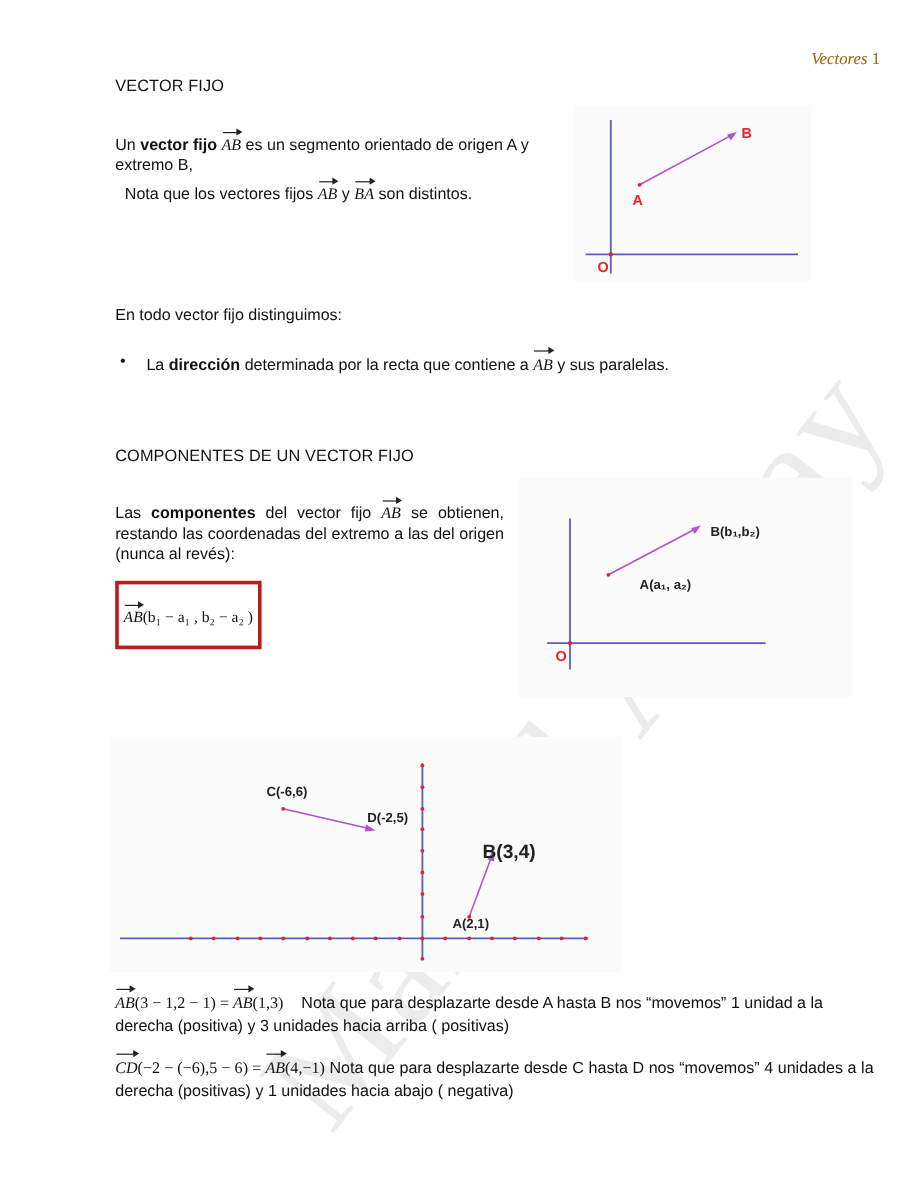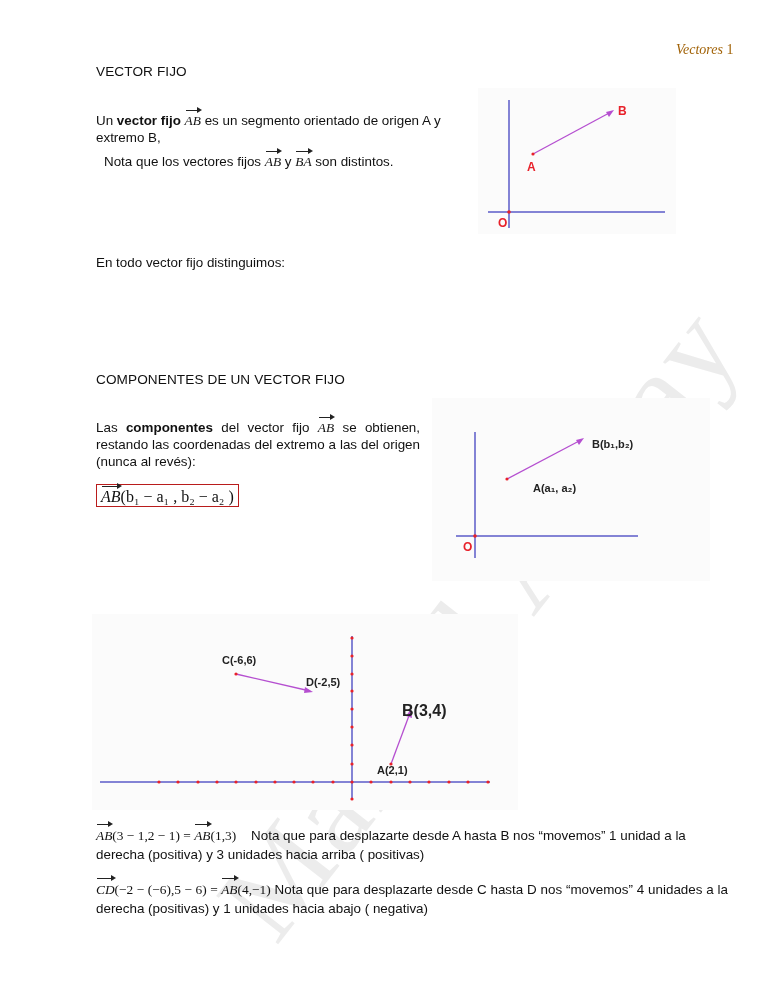--- a/index.html
+++ b/index.html
@@ -12,21 +12,21 @@
   .para { line-height:17px; }
   .just { text-align:justify; }
   .vec { font-family:"Liberation Serif", serif; font-style:italic; position:relative; display:inline-block; padding-top:3px; }
   .vec::before { content:""; position:absolute; left:1px; right:1px; top:1px; border-top:1px solid #222; }
   .vec::after { content:""; position:absolute; right:-1px; top:-2px; border-left:5px solid #222; border-top:3px solid transparent; border-bottom:3px solid transparent; }
   .abs-bars { border-left:1px solid #222; border-right:1px solid #222; padding:0 2px; }
   .math { font-family:"Liberation Serif", serif; }
   .bullets { margin:0; padding:0; list-style:none; }
   .bullets li { position:relative; padding-left:26px; }
   .bullets li::before { content:"•"; position:absolute; left:4px; top:0; }
-  .formula-box { border:1px solid #b91c1c; padding:0 4px; font-family:"Liberation Serif", serif; font-size:16px; }
+  .formula-box { border:3px solid #b91c1c; padding:16px 4px; font-family:"Liberation Serif", serif; font-size:13px; }
   .underline { text-decoration:underline; }
   .fig { background:#fbfbfb; }
   .watermark { font-family:"Liberation Serif", serif; color:#ececec; font-size:120px; position:absolute;
                transform-origin:left top; transform:rotate(-52deg); white-space:nowrap; letter-spacing:4px; pointer-events:none; }
 </style>
 </head>
 <body>
 
 <div class="watermark" style="left:190px; top:880px;">Manuel Astray</div>
 
@@ -55,20 +55,23 @@
     <circle cx="31" cy="124" r="1.8" fill="#e8212a"></circle>
   </svg>
   <span class="abs" style="left:140px; top:16px; color:#e8212a; font-weight:bold; font-size:12px;">B</span>
   <span class="abs" style="left:49px; top:72px; color:#e8212a; font-weight:bold; font-size:12px;">A</span>
   <span class="abs" style="left:20px; top:128px; color:#e8212a; font-weight:bold; font-size:12px;">O</span>
 </div>
 
 <div class="abs para" style="left:96px; top:254px;">En todo vector fijo distinguimos:</div>
 
 <ul class="abs bullets para just" style="left:96px; top:291px; width:632px;">
+  <li style="line-height:19px;">
+    <span>La </span><b>dirección</b><span> determinada por la recta que contiene a </span><span class="vec">AB</span><span> y sus paralelas.</span>
+  </li>
 </ul>
 
 <div class="abs title" style="left:96px; top:372px;">COMPONENTES DE UN VECTOR FIJO</div>
 
 <div class="abs para just" style="left:96px; top:416px; width:324px;">
   <span>Las </span><b>componentes</b><span> del vector fijo </span><span class="vec">AB</span><span> se obtienen, restando las coordenadas del extremo a las del origen (nunca al revés):</span>
 </div>
 
 <div class="abs formula-box" style="left:96px; top:484px;">
   <span class="vec">AB</span><span>(b₁ − a₁ , b₂ − a₂ )</span>

